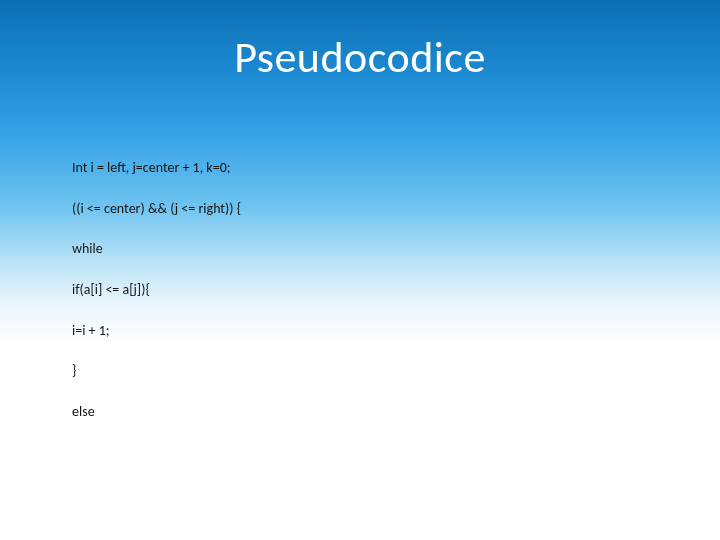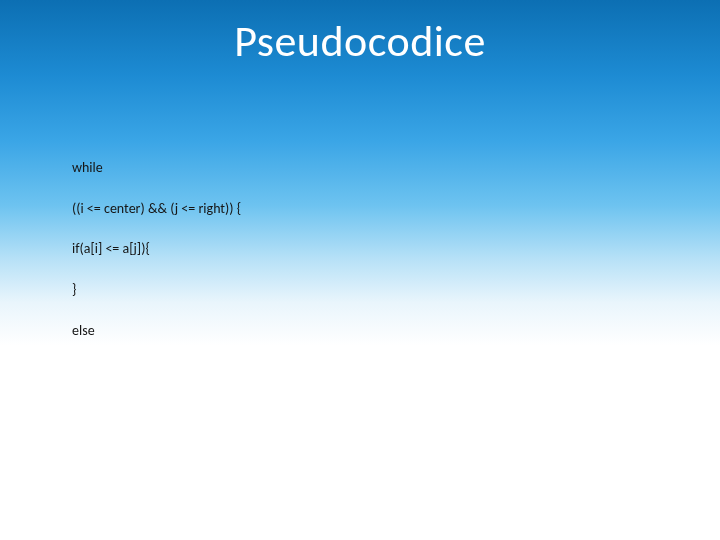--- a/index.html
+++ b/index.html
@@ -7,44 +7,46 @@
   body {
     font-family: Calibri, "Segoe UI", Arial, sans-serif;
     background: linear-gradient(180deg, #0c6fb3 0%, #1d8bd3 14%, #3aa5e6 26%, #6dc3f0 38%, #b7e1f7 48%, #e9f5fc 56%, #ffffff 64%);
     position: relative;
   }
   .title {
     color: #ffffff;
     font-size: 44px;
     font-weight: 400;
     text-align: center;
-    padding-top: 14px;
+    padding-top: 30px;
     letter-spacing: 0.5px;
   }
   .content {
     position: absolute;
     left: 72px;
     top: 138px;
     color: #161616;
     font-size: 14px;
     line-height: 1.45;
     white-space: pre;
     font-family: Calibri, "Segoe UI", Arial, sans-serif;
   }
   .line { display: block; }
 </style>
 </head>
 <body>
 
 <h1 class="title">Pseudocodice</h1>
 
 <div class="content">
+<span class="line">Int i = left, j=center + 1, k=0;</span>
+<span class="line">((i &lt;= center) &amp;&amp; (j &lt;= right)) {</span>
 <span class="line">while</span>
-<span class="line">((i &lt;= center) &amp;&amp; (j &lt;= right)) {</span>
 <span class="line">if(a[i] &lt;= a[j]){</span>
+<span class="line">i=i + 1;</span>
 <span class="line">}</span>
 <span class="line">else</span>
 
 
 
 
 
 
 </div>
 

